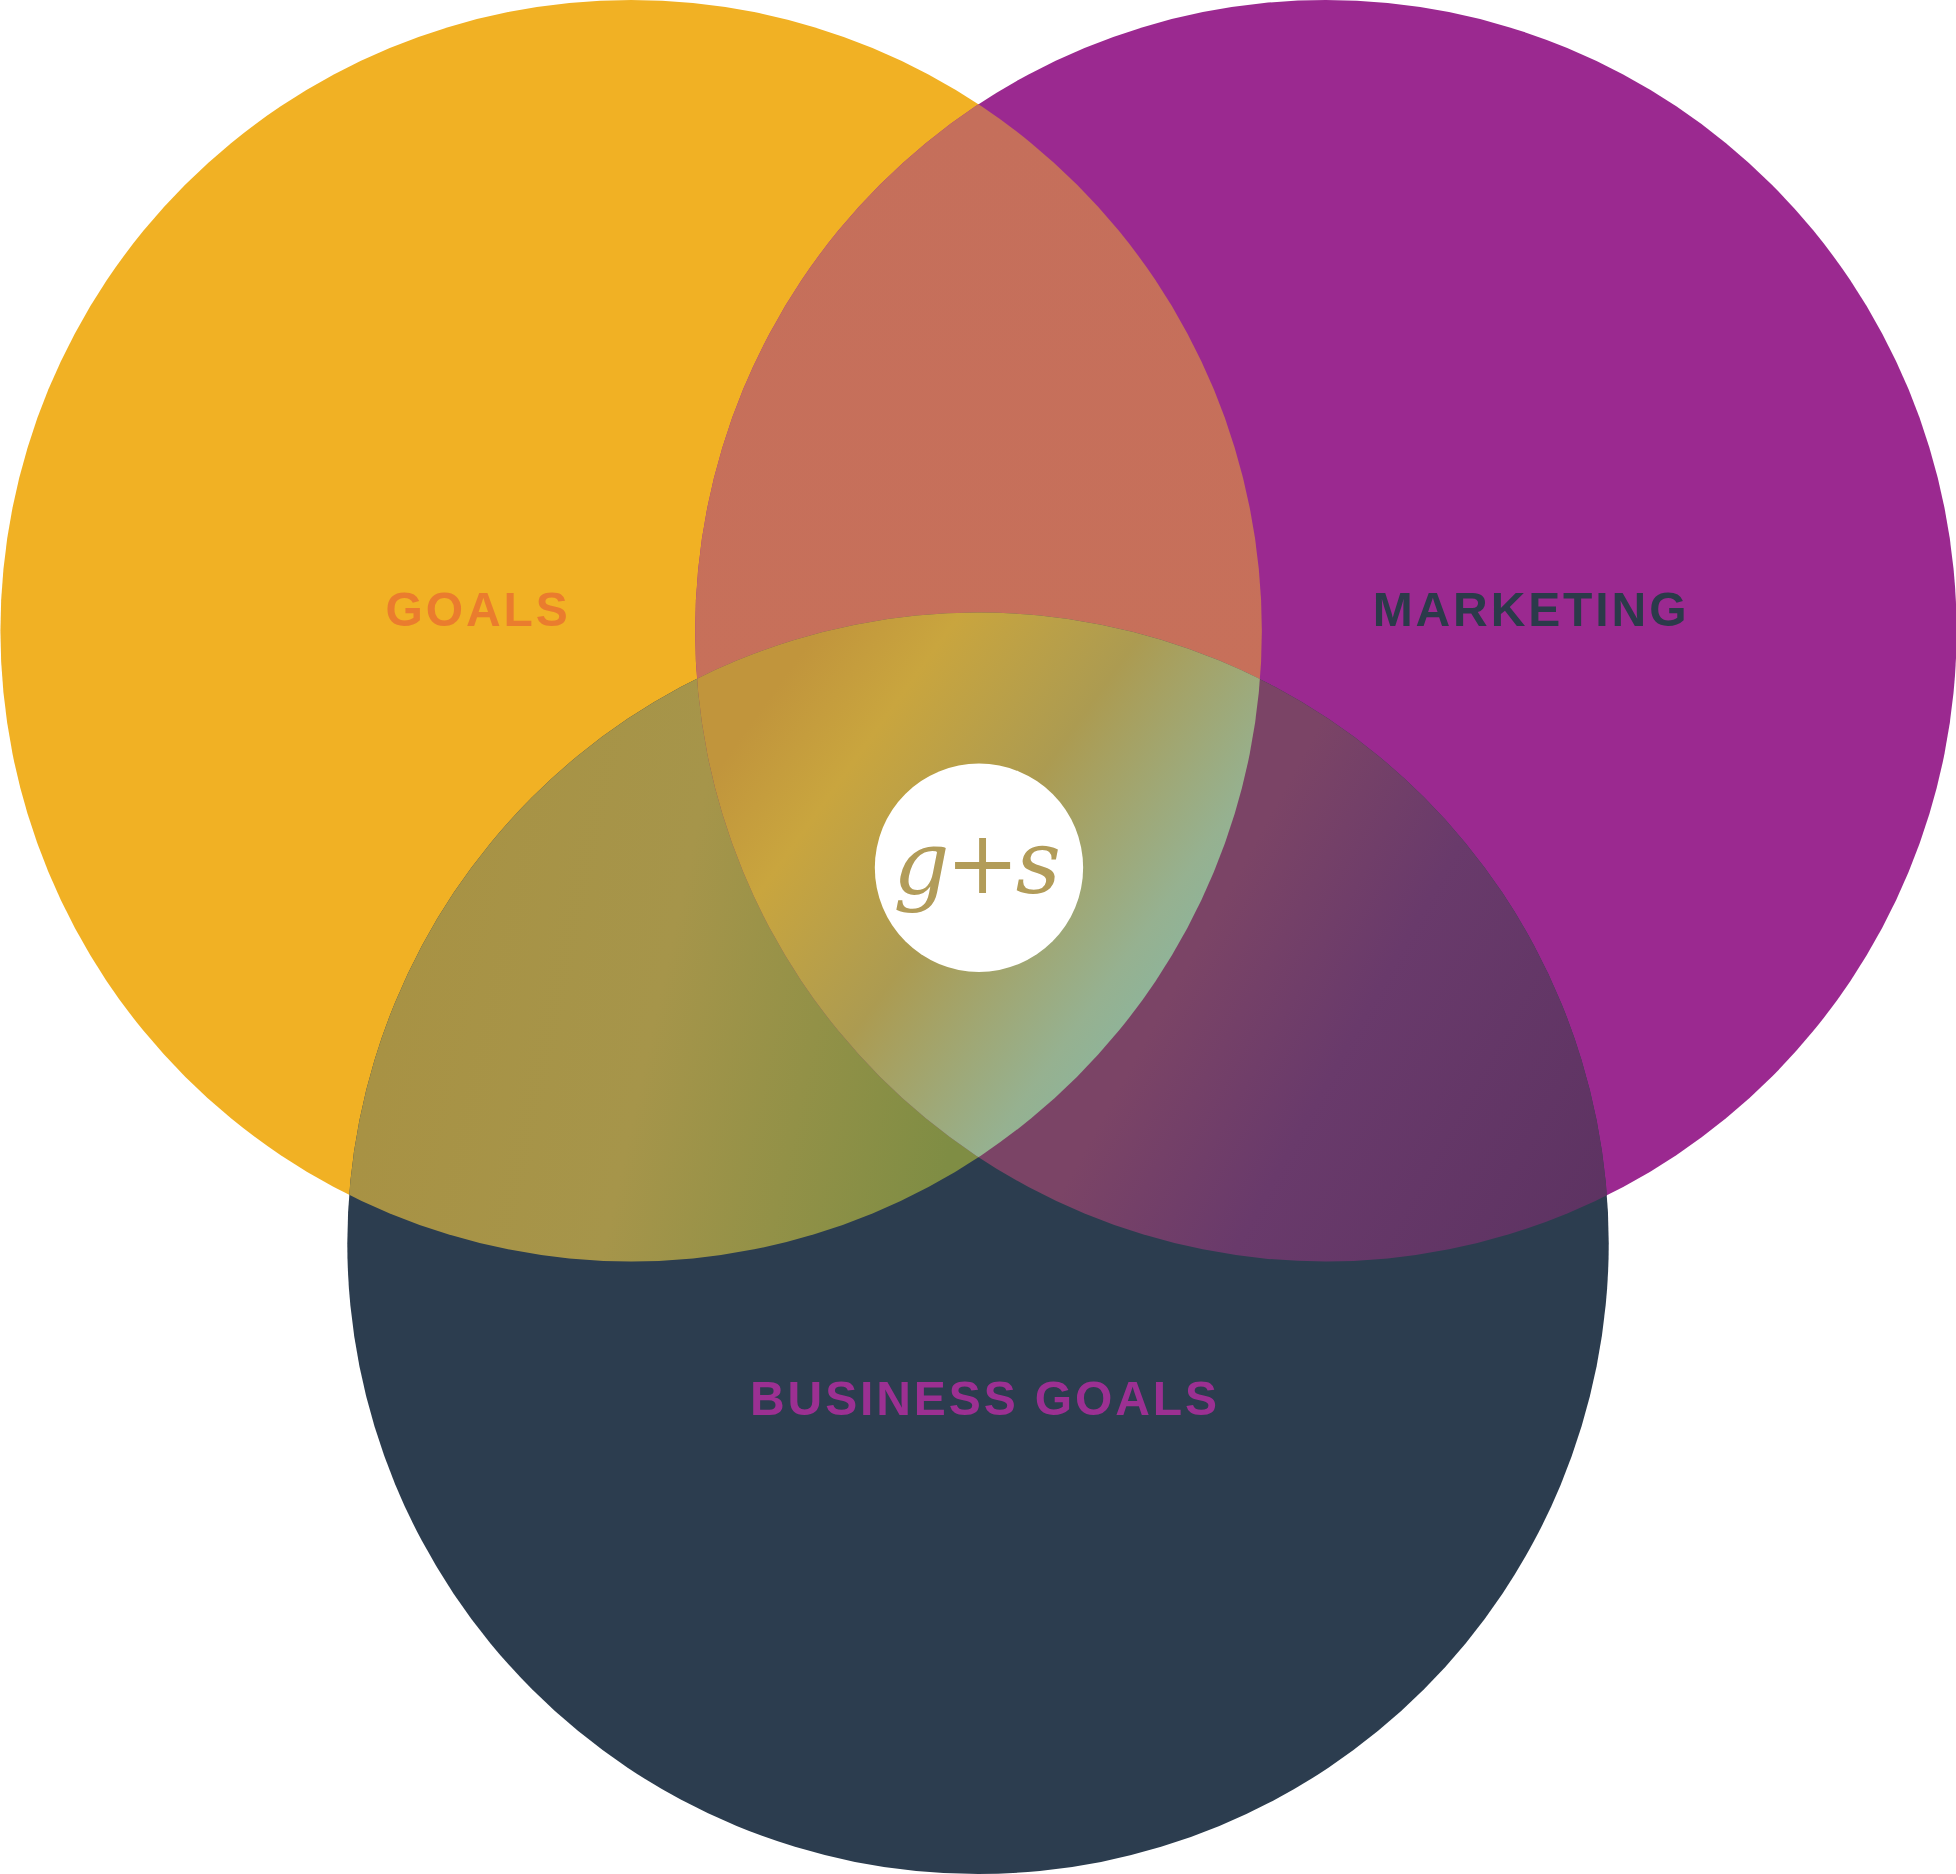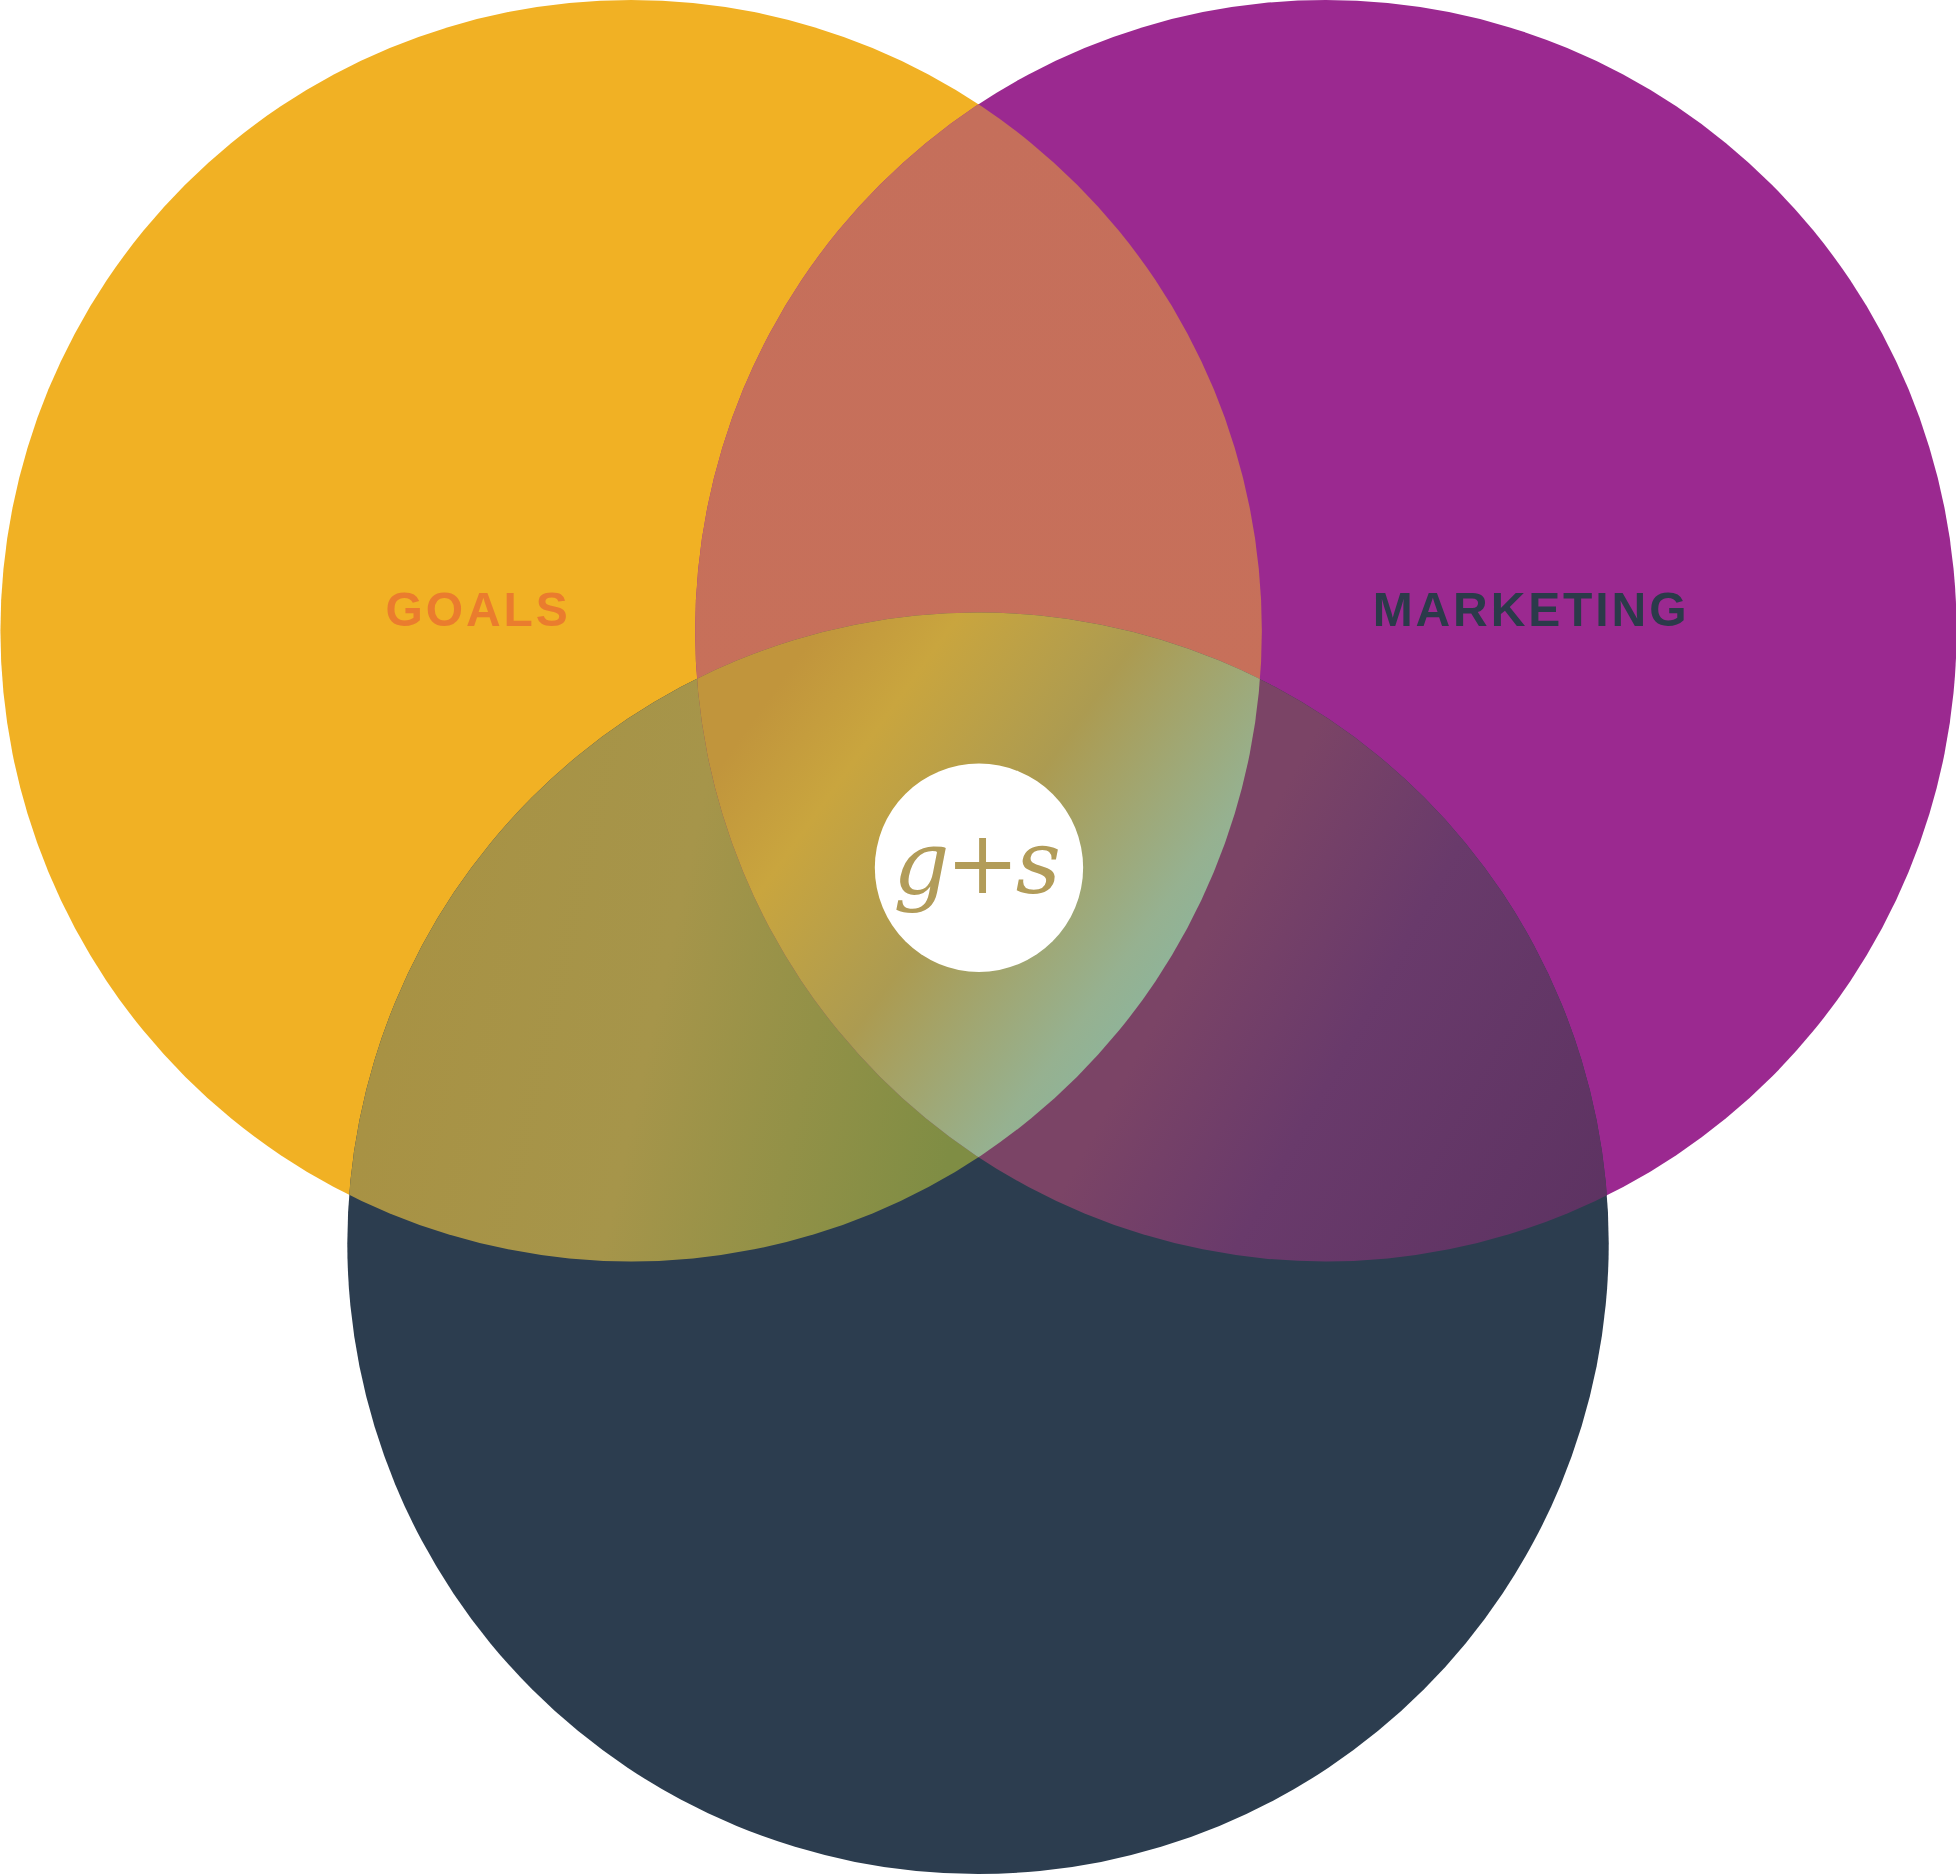--- a/index.html
+++ b/index.html
@@ -100,15 +100,16 @@
     </g>
 
     <circle cx="1024" cy="908" r="109" fill="#FFFFFF"></circle>
     <text x="1020" y="934" text-anchor="middle" font-family="DejaVu Serif, serif" font-style="italic" font-size="92" letter-spacing="-4" fill="#B29C59">g+s</text>
   </svg>
 
   <div class="venn-label comms">GOALS</div>
 
   <div class="venn-label marketing">MARKETING</div>
 
+  <div class="venn-label business">BUSINESS GOALS</div>
 
 </div>
 
 
 </body></html>

